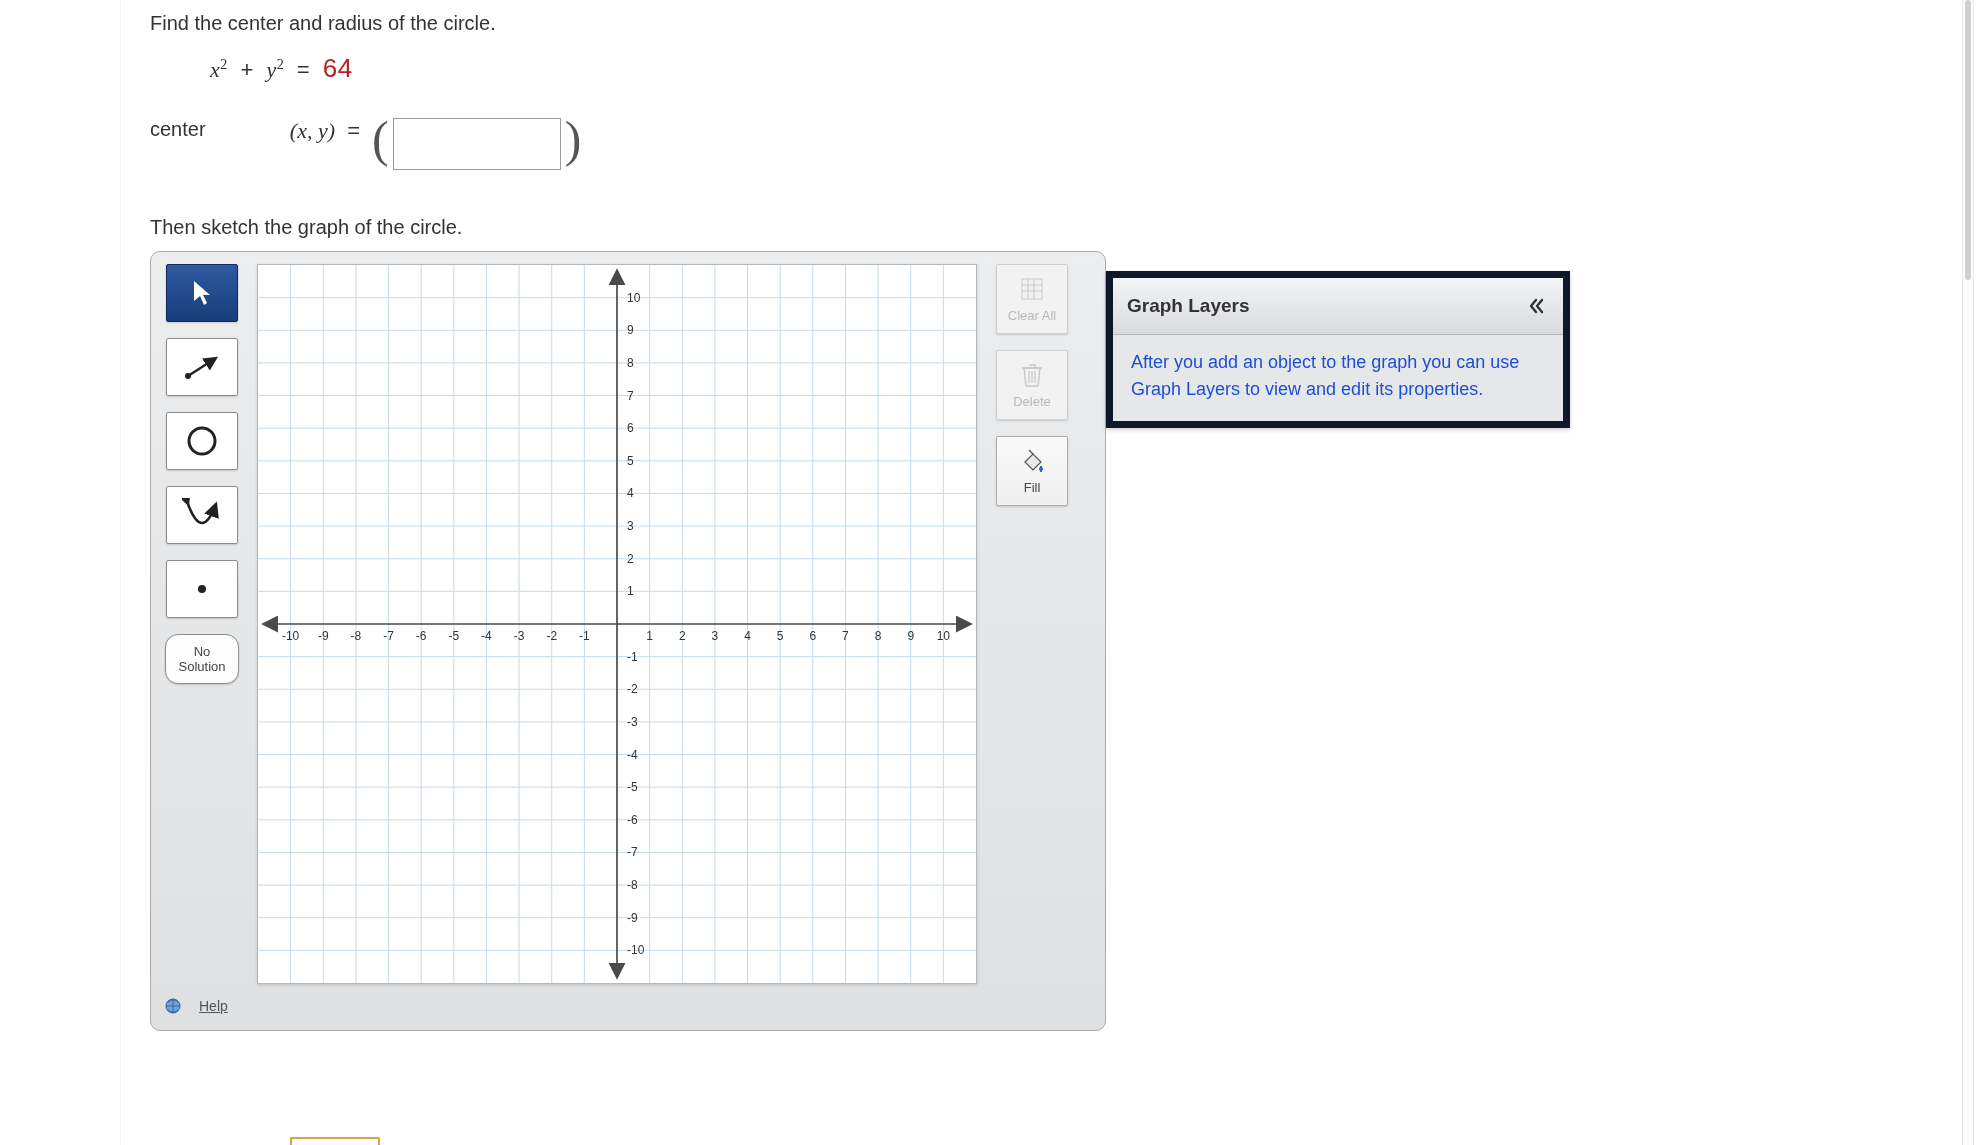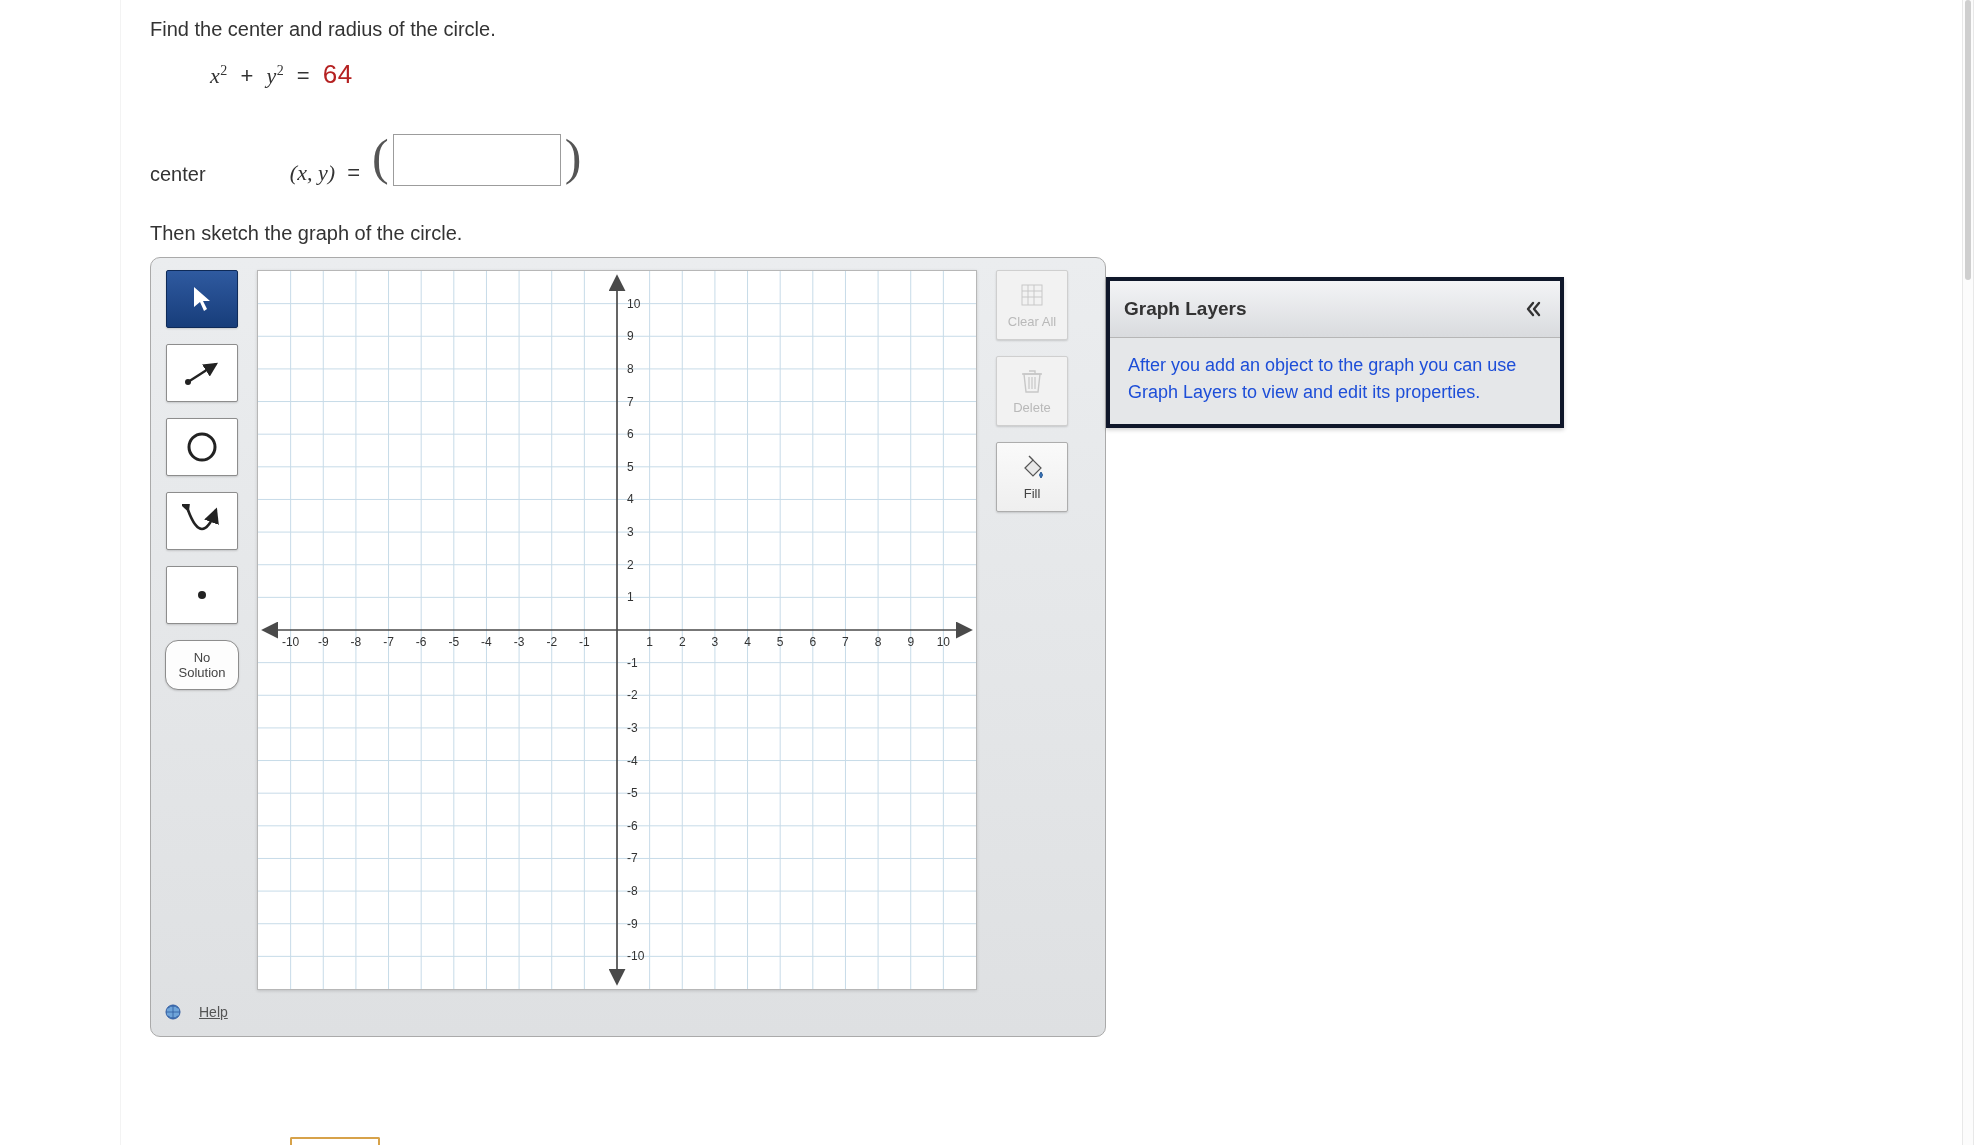--- a/index.html
+++ b/index.html
@@ -50,21 +50,21 @@
   .content {
     position: absolute;
     left: 150px;
     top: 0;
     width: 1780px;
   }
 
   .problem {
     font-size: 20px;
     color: #333333;
-    padding-top: 18px;
+    padding-top: 12px;
   }
   .problem .prompt {
     margin: 0 0 18px 0;
   }
   .equation {
     margin-left: 60px;
     font-family: Georgia, "Times New Roman", serif;
     font-style: italic;
     font-size: 22px;
     letter-spacing: 0.5px;
@@ -80,21 +80,21 @@
     font-family: Verdana, Arial, sans-serif;
   }
   .equation sup {
     font-style: normal;
     font-size: 14px;
     vertical-align: super;
   }
 
   .answer-row {
     display: flex;
-    align-items: flex-end;
+    align-items: flex-start;
     margin-top: 34px;
     height: 62px;
   }
   .answer-row .lbl {
     display: inline-block;
     width: 90px;
     font-size: 20px;
     color: #333;
   }
   .answer-row .mathlabel {
@@ -294,21 +294,21 @@
   }
   .action-btn.disabled svg { opacity: 0.4; }
   .action-btn span { line-height: 1; }
 
   
   .layers-panel {
     position: relative;
     margin-left: 0;
     margin-top: 20px;
     width: 450px;
-    border: 4px solid #0f172a;
+    border: 7px solid #0f172a;
     background: #e5e7e9;
     box-shadow: 0 2px 4px rgba(0,0,0,0.18);
   }
   .layers-panel .lp-header {
     display: flex;
     align-items: center;
     justify-content: space-between;
     height: 56px;
     padding: 0 14px;
     background: linear-gradient(180deg, #f3f4f6 0%, #d9dbde 100%);

